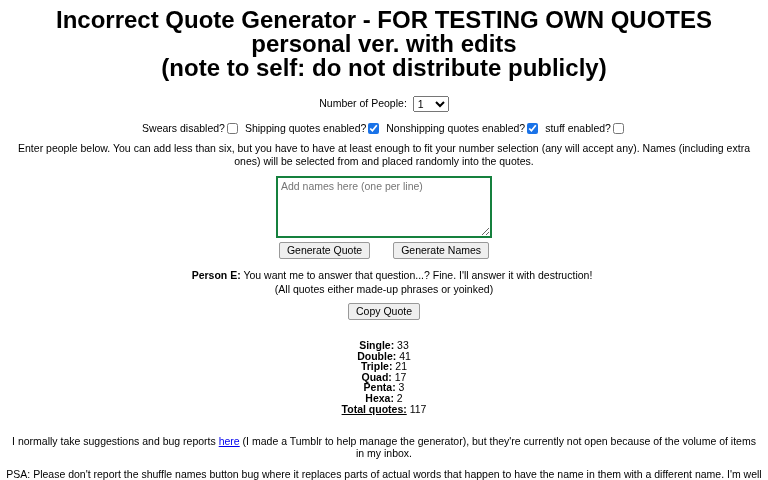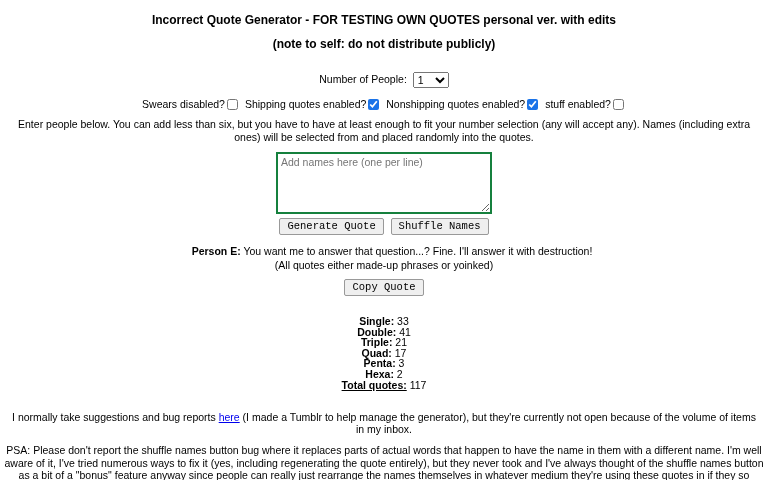--- a/index.html
+++ b/index.html
@@ -7,21 +7,21 @@
     width: 768px;
     height: 480px;
     overflow: hidden;
     background: #ffffff;
     color: #000000;
     font-family: "Liberation Sans", sans-serif;
     font-size: 10.5px;
     text-align: center;
   }
   .title {
-    font-size: 12px;
+    font-size: 24px;
     font-weight: bold;
     line-height: 24px;
     margin: 8px 8px 0;
   }
   .row-people { margin-top: 16px; }
   .row-people .lbl { font-weight: normal; }
   select {
     font-size: 10.5px;
     font-family: "Liberation Sans", sans-serif;
     width: 36px;
@@ -47,28 +47,28 @@
     height: 54px;
     border: 2px solid #15803d;
     font-family: "Liberation Sans", sans-serif;
     font-size: 10.5px;
     padding: 2px 3px;
     resize: both;
   }
   textarea::placeholder { color: #757575; opacity: 1; }
   .btn-row { margin-top: 2px; }
   button {
-    font-family: Liberation Mono, monospace;
+    font-family: Liberation Sans, sans-serif;
     font-size: 10.5px;
     color: #000;
     background: #efefef;
     border: 1px solid #999999;
     border-radius: 2px;
     padding: 1px 7px 2px;
-    margin: 0 2px;
+    margin: 0 10px;
   }
   .quote-line { margin-top: 10px; padding-left: 16px; }
   .quote-line .speaker { font-weight: bold; }
   .disclaimer { margin-top: 2px; }
   .copy-row { margin-top: 8px; }
   .counts { margin-top: 20px; line-height: 10.6px; }
   .counts .heading { text-decoration: underline; }
   .counts .c-lbl { font-weight: bold; }
   .counts .t-lbl { font-weight: bold; text-decoration: underline; }
   .suggestions { margin: 21px 8px 0; }
@@ -98,21 +98,21 @@
 </div>
 
 <div class="instructions">Enter people below. You can add less than six, but you have to have at least enough to fit your number selection (any will accept any). Names (including extra ones) will be selected from and placed randomly into the quotes.</div>
 
 <div class="ta-row">
   <textarea placeholder="Add names here (one per line)" style=""></textarea>
 </div>
 
 <div class="btn-row">
   <button>Generate Quote</button>
-  <button>Shuffle Names</button>
+  <button>Generate Names</button>
 </div>
 
 <div class="quote-line">
   <span class="speaker">Person E:</span><span> You want me to answer that question...? Fine. I'll answer it with destruction!</span>
 </div>
 
 <div class="disclaimer">(All quotes either made-up phrases or yoinked)</div>
 
 <div class="copy-row">
   <button>Copy Quote</button>

